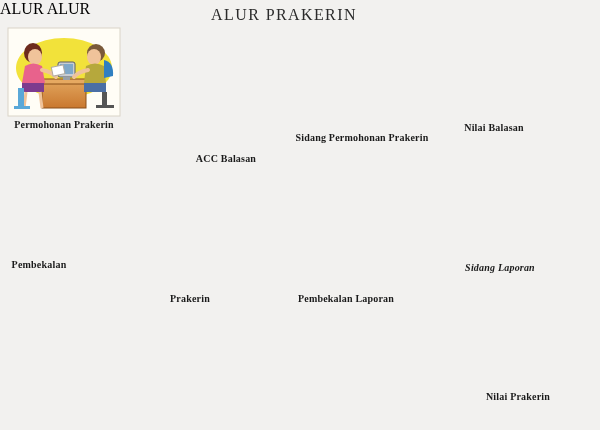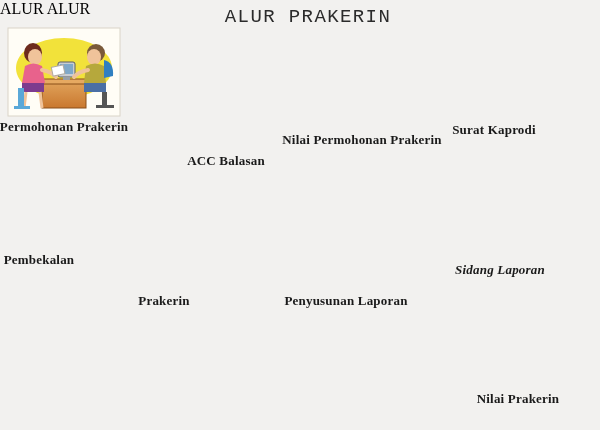--- a/index.html
+++ b/index.html
@@ -9,32 +9,32 @@
     font-family:"Liberation Serif", serif;
     overflow:hidden;
     position:relative;
   }
   #canvas{position:absolute;left:0;top:0;width:600px;height:430px;}
   .caption{
     position:absolute;
     font-family:"Liberation Serif", serif;
     font-weight:bold;
     color:#1a1a1a;
-    font-size:13px;
+    font-size:10px;
     letter-spacing:.2px;
     white-space:nowrap;
     text-align:center;
     transform:translateX(-50%);
   }
   .title{
     position:absolute;
-    left:308px;top:6px;
+    left:284px;top:6px;
     transform:translateX(-50%);
-    font-family:Liberation Mono, monospace;
-    font-size:19px;
+    font-family:Liberation Serif, serif;
+    font-size:16px;
     letter-spacing:1.4px;
     color:#2b2b2b;
     white-space:nowrap;
   }
 </style>
 </head>
 <body style="background: rgb(242, 241, 239);">
 
 
 
@@ -361,22 +361,22 @@
     
     <g stroke="#4c7a1e" stroke-width="1.2" fill="none">
       <path d="M500 390 l2 -8 M506 392 l-2 -8 M532 390 l-3 -8 M540 392 l2 -9 M518 394 l0 -8">
     </path></g>
   </polygon></ellipse></path></path></circle></circle></path></ellipse></polygon></polygon></rect></ellipse></g>
 
 
 
 <div class="caption" style="left:64px;top:119px;">Permohonan Prakerin</div>
 <div class="caption" style="left:226px;top:153px;">ACC Balasan</div>
-<div class="caption" style="left:362px;top:132px;">Nilai Permohonan Prakerin</div>
-<div class="caption" style="left:494px;top:122px;">Surat Kaprodi</div>
-<div class="caption" style="left:39px;top:252px;">Pembekalan</div>
-<div class="caption" style="left:156px;top:293px;padding-left:16px;">Prakerin</div>
-<div class="caption" style="left:346px;top:293px;">Penyusunan Laporan</div>
+<div class="caption" style="left:362px;top:132px;">Sidang Permohonan Prakerin</div>
+<div class="caption" style="left:494px;top:122px;">Nilai Balasan</div>
+<div class="caption" style="left:39px;top:259px;">Pembekalan</div>
+<div class="caption" style="left:182px;top:293px;padding-left:16px;">Prakerin</div>
+<div class="caption" style="left:346px;top:293px;">Pembekalan Laporan</div>
 <div class="caption" style="left:500px;top:262px;font-style:italic;">Sidang Laporan</div>
 <div class="caption" style="left:518px;top:391px;">Nilai Prakerin</div>
 
 
 
 
 </body></html>

